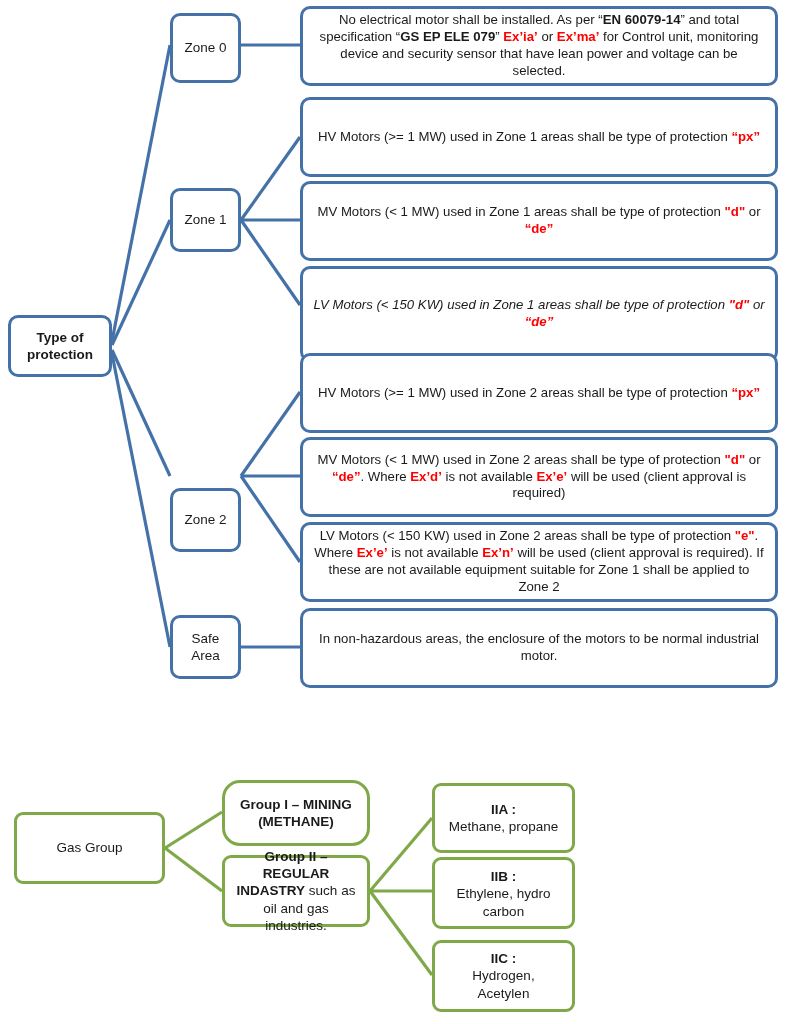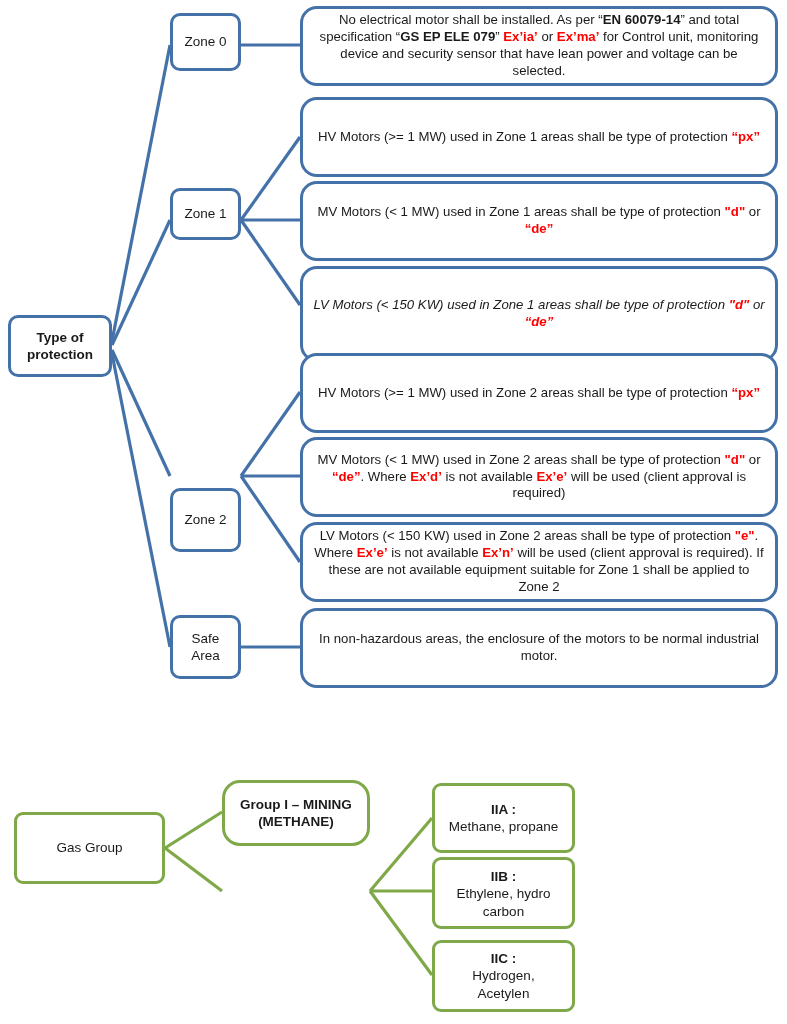--- a/index.html
+++ b/index.html
@@ -50,21 +50,20 @@
     font-size: 13.5px;
     font-weight: bold;
   }
 
   .zone-node { font-size: 13.5px; font-weight: normal; }
 
   .detail-node {
     font-size: 13.2px;
     font-weight: normal;
     padding: 6px 10px;
-    border-radius: 17px;
   }
 
   
   .gas-root { font-size: 13.5px; font-weight: normal; align-items: center; }
   .gas-group { font-size: 13.5px; padding: 6px 10px; }
   .gas-leaf  { font-size: 13.5px; padding: 6px 10px; }
   .hl { color: #ff0000; font-weight: bold; }
   .gl-title { font-weight: bold; }
   .gl-sub { font-weight: normal; }
 </style>
@@ -102,25 +101,25 @@
       <path d="M370 891 L432 818"></path>
       <path d="M370 891 L432 891"></path>
       <path d="M370 891 L432 975"></path>
     </g>
   </svg>
 
   <div class="node root-node" style="left:8px; top:315px; width:104px; height:62px;">
     <span class="node-text">Type of protection</span>
   </div>
 
-  <div class="node zone-node" style="left:170px; top:13px; width:71px; height:58px;">
+  <div class="node zone-node" style="left:170px; top:13px; width:71px; height:70px;">
     <span class="node-text">Zone 0</span>
   </div>
 
-  <div class="node zone-node" style="left:170px; top:188px; width:71px; height:52px;">
+  <div class="node zone-node" style="left:170px; top:188px; width:71px; height:64px;">
     <span class="node-text">Zone 1</span>
   </div>
 
   <div class="node zone-node" style="left:170px; top:444px; width:71px; height:64px;margin-top:44px;">
     <span class="node-text">Zone 2</span>
   </div>
 
   <div class="node zone-node" style="left:170px; top:615px; width:71px; height:64px;">
     <span class="node-text">Safe Area</span>
   </div>
@@ -158,20 +157,23 @@
   </div>
 
   <div class="node green gas-root" style="left:14px; top:812px; width:151px; height:72px;">
     <span class="node-text">Gas Group</span>
   </div>
 
   <div class="node green gas-group" style="left:222px; top:780px; width:148px; height:66px;border-radius:18px;">
     <span class="node-text"><span style="font-weight: bold;">Group I – MINING (METHANE)</span></span>
   </div>
 
+  <div class="node green gas-group" style="left:222px; top:855px; width:148px; height:72px;">
+    <span class="node-text"><span style="font-weight: bold;">Group II – REGULAR INDASTRY</span><span> such as oil and gas industries.</span></span>
+  </div>
 
   <div class="node green gas-leaf" style="left:432px; top:783px; width:143px; height:70px;">
     <span class="node-text">
       <span class="gl-title">IIA :</span><br>
       <span class="gl-sub">Methane, propane</span>
     </span>
   </div>
 
   <div class="node green gas-leaf" style="left:432px; top:857px; width:143px; height:72px;align-items:flex-end;">
     <span class="node-text">

